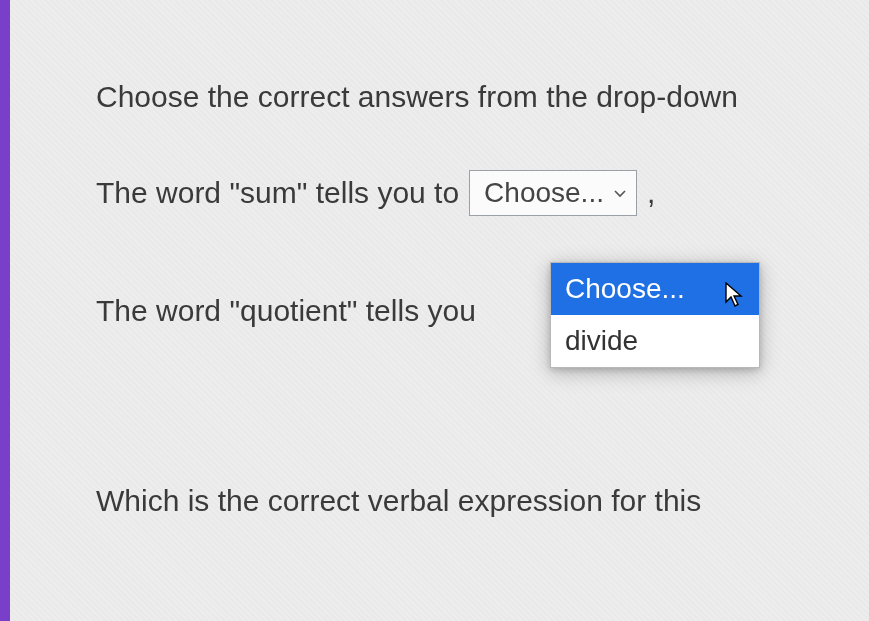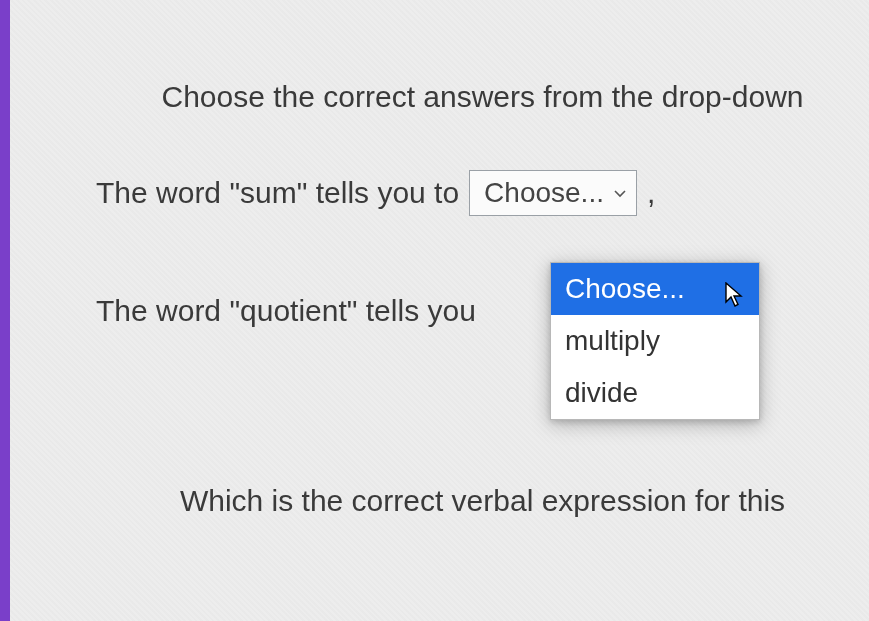--- a/index.html
+++ b/index.html
@@ -23,21 +23,20 @@
       height: 100%;
       background: #7a3fc9;
     }
     .content {
       position: absolute;
       left: 96px;
       top: 0;
       right: 0;
       padding-top: 80px;
       color: #3a3a3a;
-      text-align: center;
     }
     .instruction {
       font-size: 30px;
       color: #3a3a3a;
       margin-bottom: 56px;
       white-space: nowrap;
     }
     .question-line {
       font-size: 30px;
       color: #3a3a3a;
@@ -152,21 +151,20 @@
     </span>
     <span>.</span>
   </div>
 
   <div class="bottom-question">Which is the correct verbal expression for this</div>
 
 </div>
 
 <div class="dropdown-menu">
   <div class="dropdown-option highlighted">Choose...</div>
-  <div class="dropdown-option">multiply</div>
   <div class="dropdown-option">divide</div>
 </div>
 
 <div class="cursor-arrow">
   <svg width="20" height="26" viewBox="0 0 20 26">
     <path d="M1 1 L1 20 L6 15 L10 24 L13 22.5 L9 14 L16 14 Z" fill="#fff" stroke="#000" stroke-width="1.4"></path>
   </svg>
 </div>
 
 </body></html>

